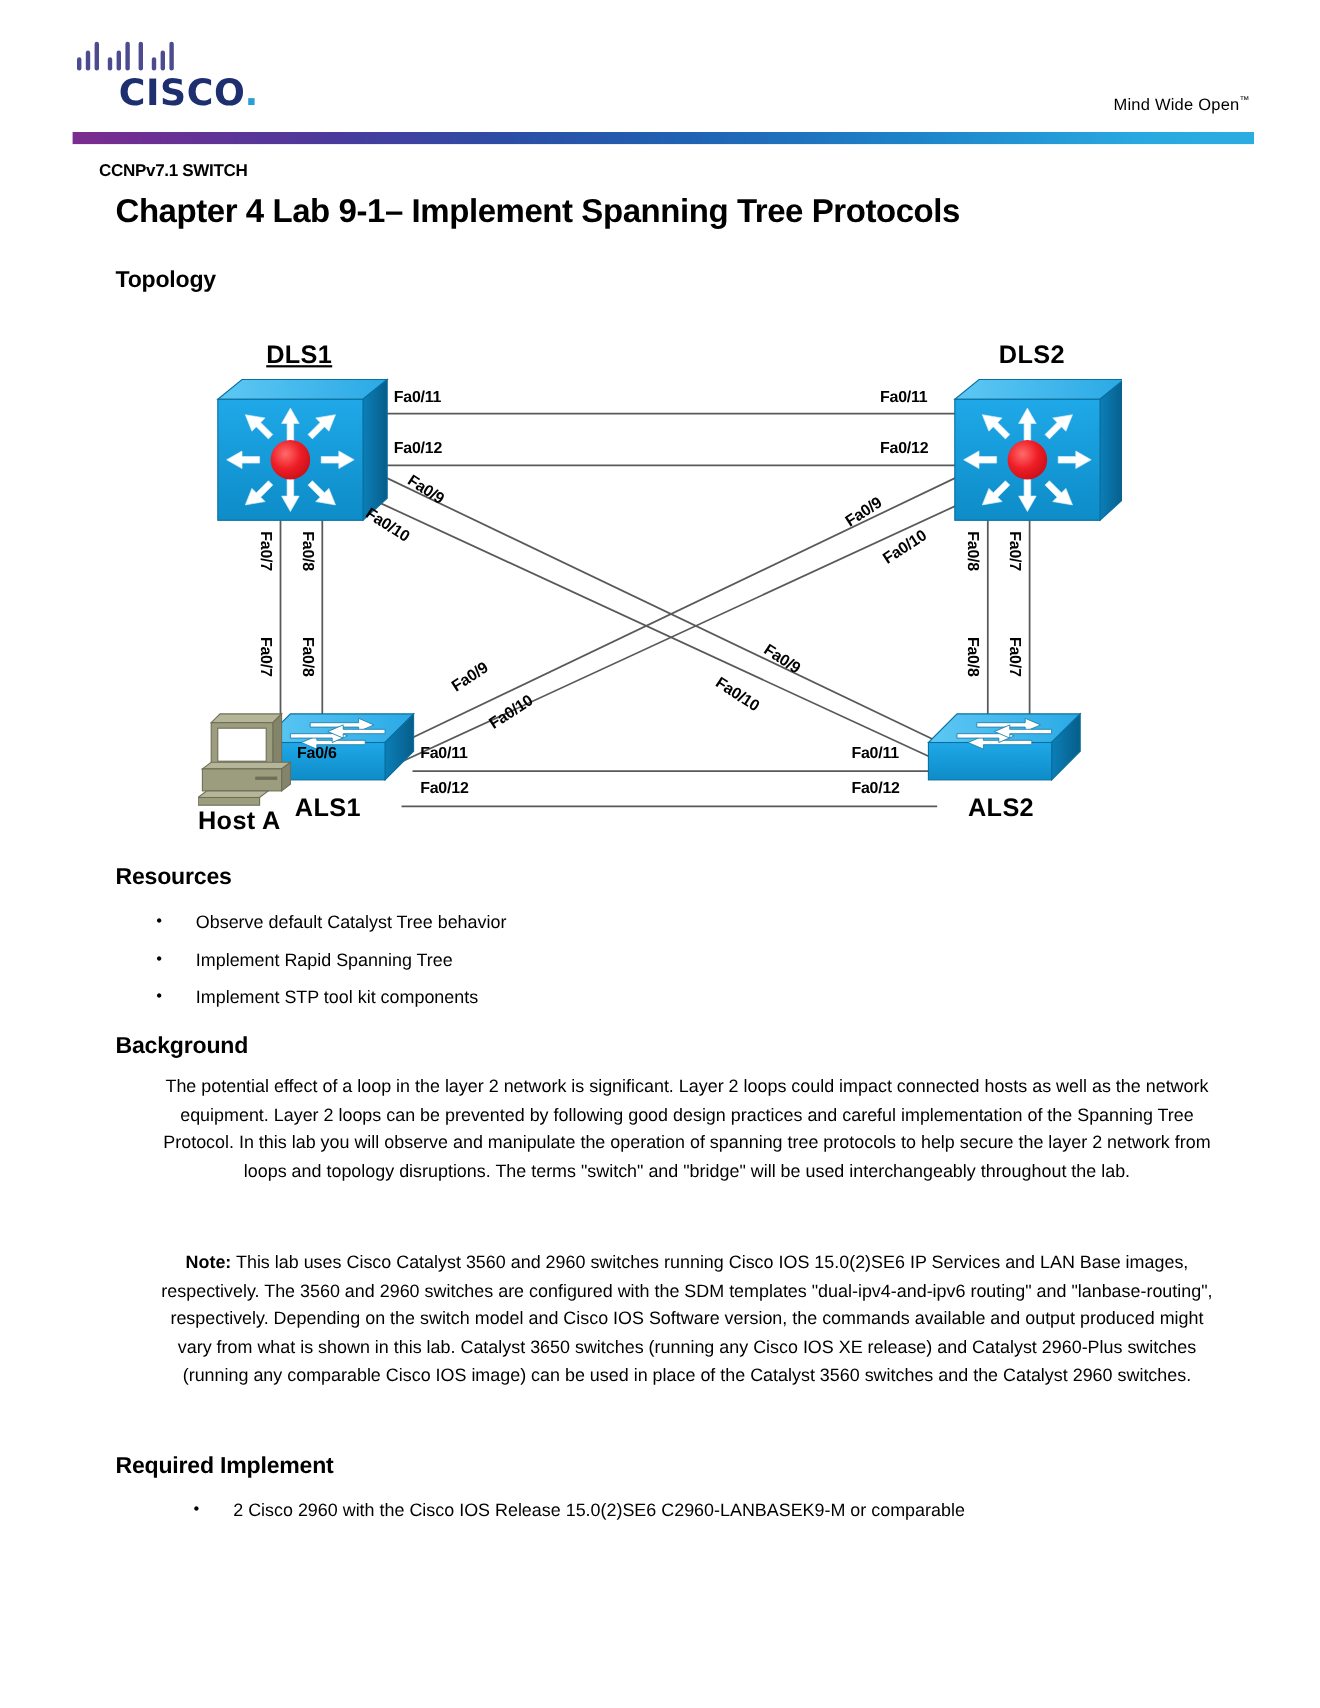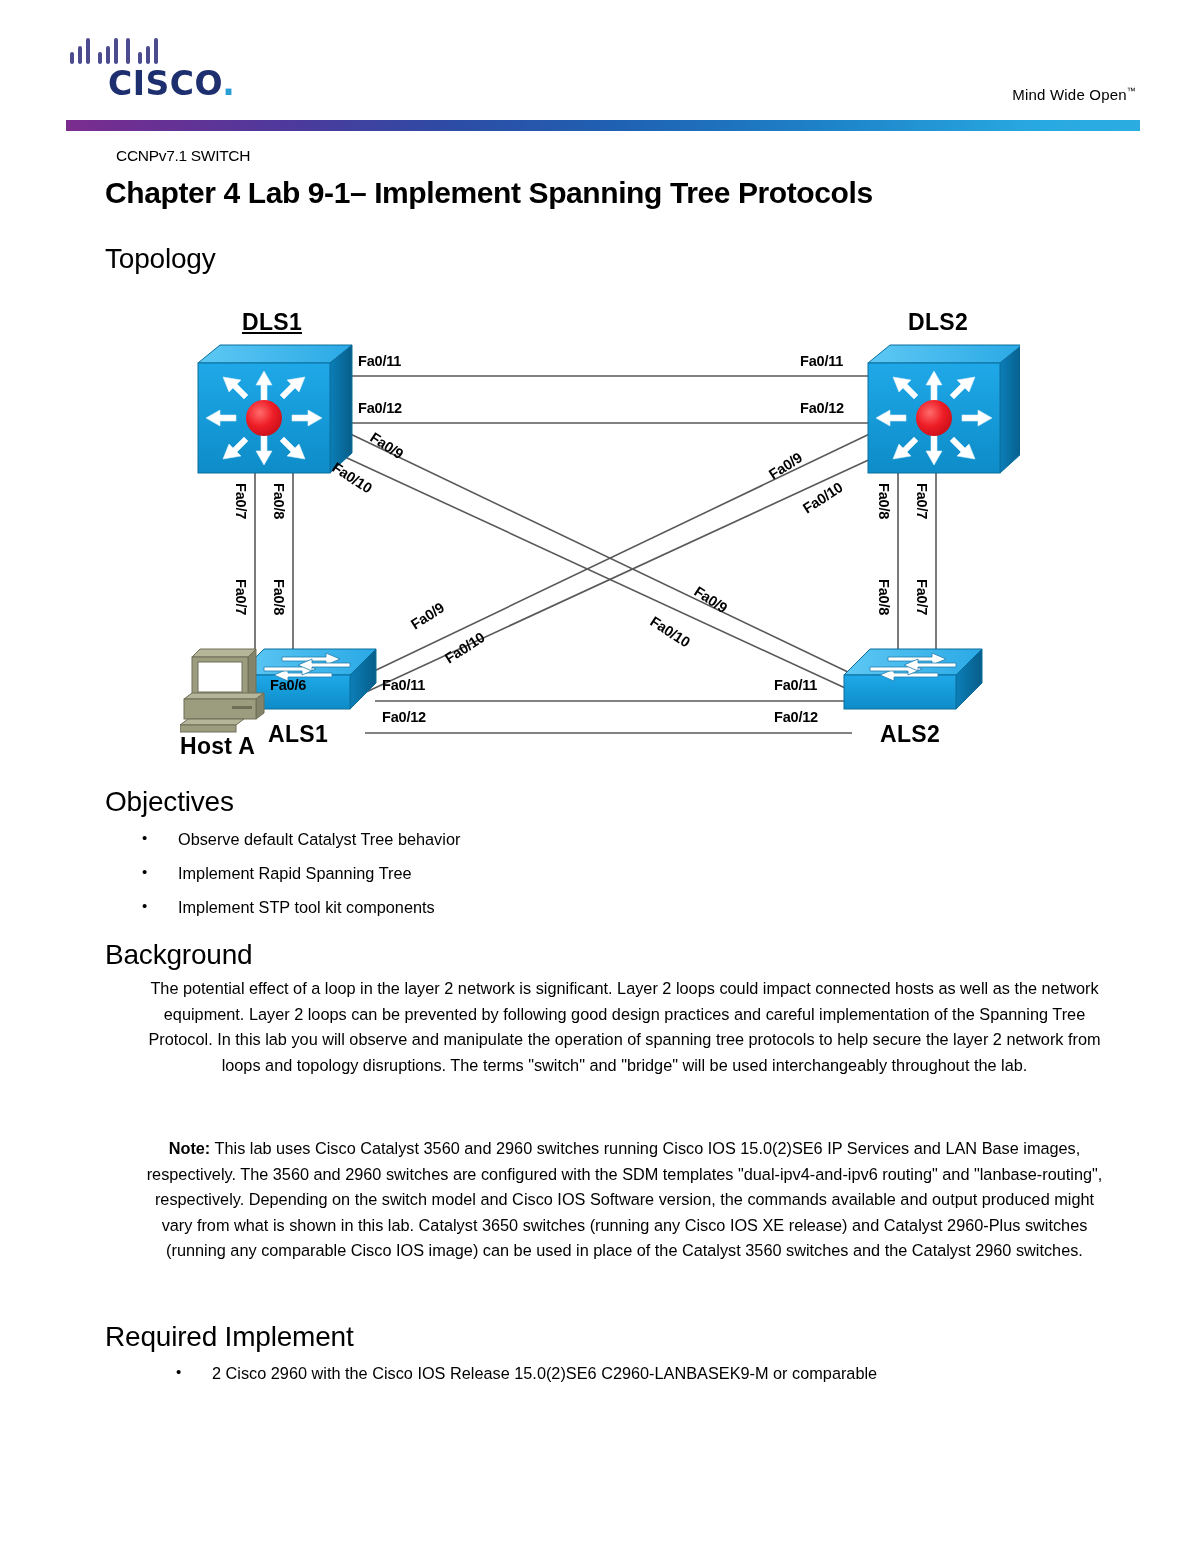--- a/index.html
+++ b/index.html
@@ -101,41 +101,41 @@
 
   
   .doc {
     position: absolute;
     left: 0;
     top: 136px;
     width: 1200px;
   }
   .course-code {
     position: absolute;
-    left: 116px;
+    left: 90px;
     top: 11px;
     font-size: 15.5px;
-    font-weight: normal;
+    font-weight: bold;
     letter-spacing: -0.3px;
     white-space: nowrap;
   }
   .lab-title {
     position: absolute;
     left: 105px;
     top: 40px;
     font-size: 30px;
     font-weight: bold;
     letter-spacing: -0.4px;
     white-space: nowrap;
   }
   .h2 {
     position: absolute;
     left: 105px;
-    font-size: 28px;
-    font-weight: normal;
+    font-size: 21px;
+    font-weight: bold;
     letter-spacing: -0.2px;
     white-space: nowrap;
   }
   .body-text {
     position: absolute;
     left: 143px;
     width: 963px;
     font-size: 16.3px;
     line-height: 25.5px;
     text-align: center;
@@ -386,21 +386,21 @@
     <div class="port-label port-diag-up" style="left:262px; top:352px;">Fa0/10</div>
 
     <div class="port-label" style="left:202px; top:376px;">Fa0/11</div>
     <div class="port-label" style="left:594px; top:376px;">Fa0/11</div>
     <div class="port-label" style="left:202px; top:408px;">Fa0/12</div>
     <div class="port-label" style="left:594px; top:408px;">Fa0/12</div>
 
     <div class="port-label" style="left:90px; top:376px;">Fa0/6</div>
   </div>
 
-  <div class="h2" style="top:650px;">Objectives</div>
+  <div class="h2" style="top:650px;">Resources</div>
   <ul class="bullet-list" style="left:178px; top:692px; width:800px;">
     <li><span class="bul">•</span><span>Observe default Catalyst Tree behavior</span></li>
     <li><span class="bul">•</span><span>Implement Rapid Spanning Tree</span></li>
     <li><span class="bul">•</span><span>Implement STP tool kit components</span></li>
   </ul>
 
   <div class="h2" style="top:803px;">Background</div>
   <div class="body-text" style="top:840px;">The potential effect of a loop in the layer 2 network is significant. Layer 2 loops could impact connected hosts as well as the network equipment. Layer 2 loops can be prevented by following good design practices and careful implementation of the Spanning Tree Protocol. In this lab you will observe and manipulate the operation of spanning tree protocols to help secure the layer 2 network from loops and topology disruptions. The terms "switch" and "bridge" will be used interchangeably throughout the lab.</div>
 
   <div class="body-text" style="top:1000px;"><span style="font-weight:bold;">Note:</span><span> This lab uses Cisco Catalyst 3560 and 2960 switches running Cisco IOS 15.0(2)SE6 IP Services and LAN Base images, respectively. The 3560 and 2960 switches are configured with the SDM templates "dual-ipv4-and-ipv6 routing" and "lanbase-routing", respectively. Depending on the switch model and Cisco IOS Software version, the commands available and output produced might vary from what is shown in this lab. Catalyst 3650 switches (running any Cisco IOS XE release) and Catalyst 2960-Plus switches (running any comparable Cisco IOS image) can be used in place of the Catalyst 3560 switches and the Catalyst 2960 switches.</span></div>

